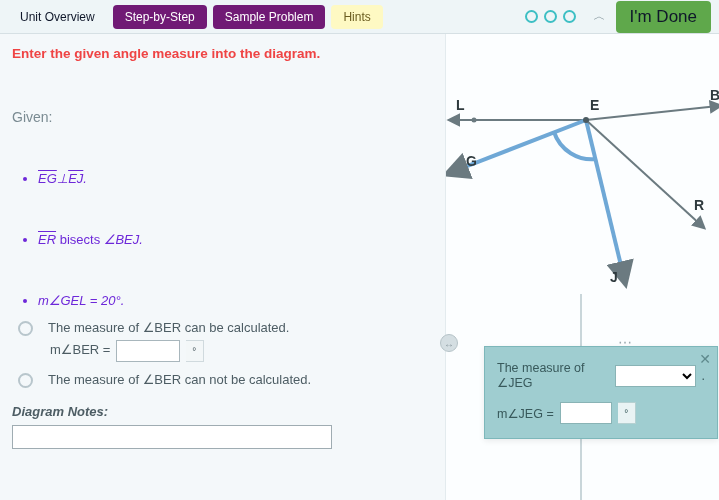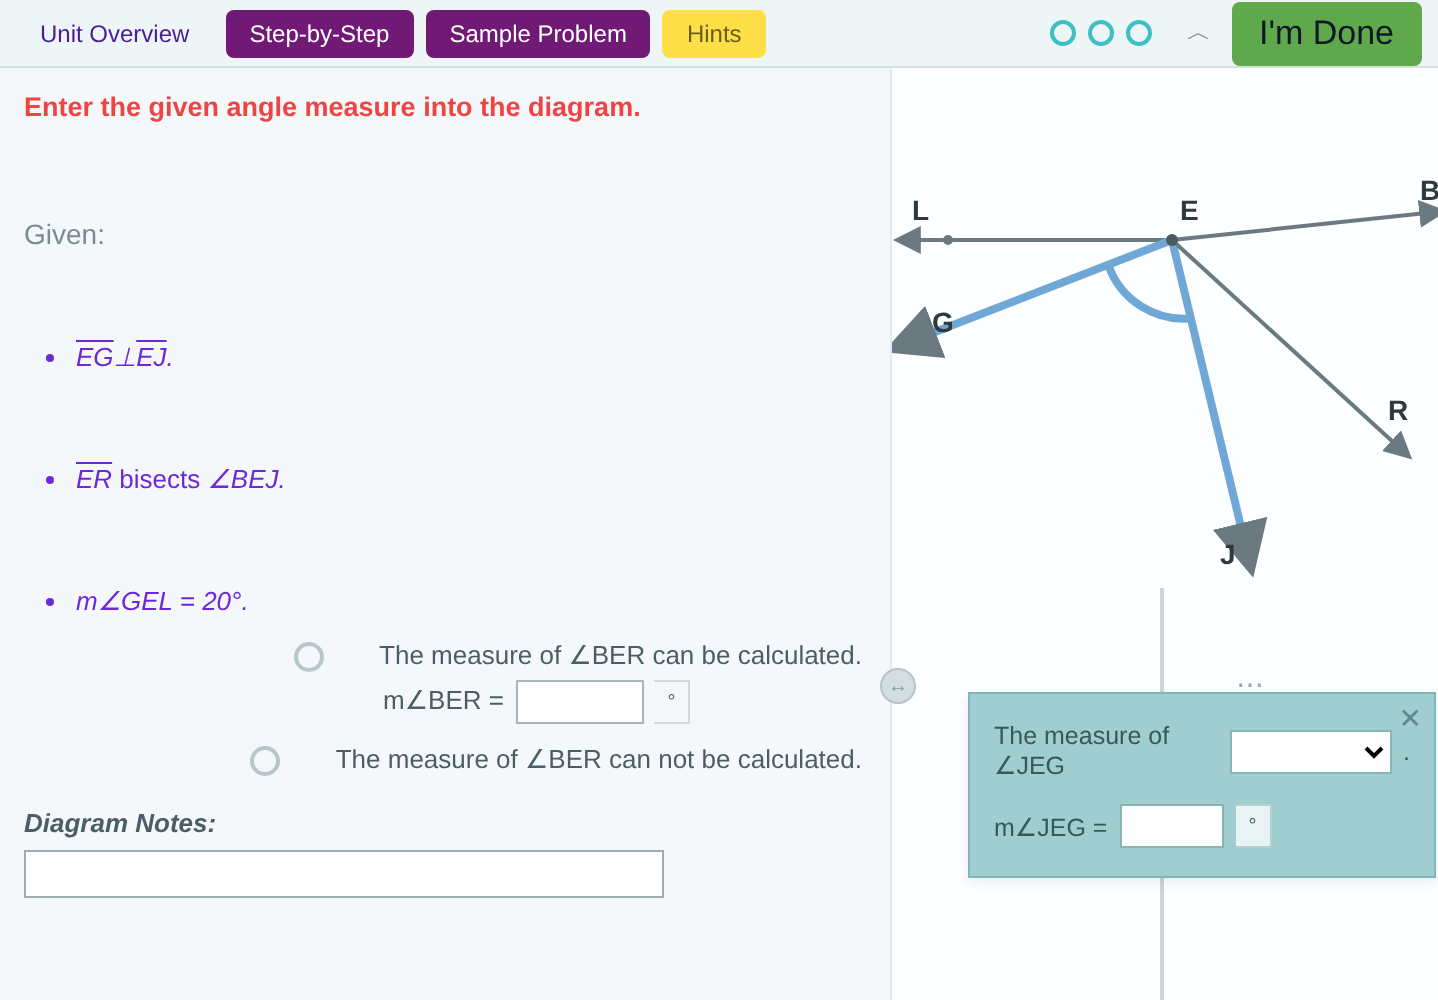--- a/index.html
+++ b/index.html
@@ -19,25 +19,25 @@
       height: 34px;
       background: #eef5f7;
       border-bottom: 1px solid #d6e0e4;
       padding: 0 8px;
     }
     .tab {
       padding: 5px 12px;
       font-size: 12px;
       border-radius: 4px;
       margin-right: 6px;
-      color: #4c1d95;
+      color: #0f172a;
       cursor: pointer;
     }
     .tab.teal { background: #701a75; color: #fff; }
-    .tab.hints { background: #fde047; color: #6b5d20; }
+    .tab.hints { background: #fef9c3; color: #6b5d20; }
     .spacer { flex: 1; }
     .progress-circles { display: flex; gap: 6px; align-items: center; margin-right: 8px; }
     .pcircle { width: 13px; height: 13px; border-radius: 50%; border: 2px solid #3dbfc4; }
     .caret-up { font-size: 12px; color: #7c8d94; margin: 0 10px; }
     .im-done {
       background: #5fa84b;
       color: #0f172a;
       padding: 6px 14px;
       border-radius: 4px;
       font-size: 17px;
@@ -48,21 +48,21 @@
       width: 445px;
       padding: 12px 14px 14px 12px;
       position: relative;
     }
     .prompt-title { color: #ef4444; font-size: 13.5px; font-weight: 600; margin-bottom: 6px; }
     .given-label { font-size: 14px; margin-bottom: 6px; color: #7a8b92; margin-top: 48px; }
     ul.givens { list-style: disc; padding-left: 26px; margin-bottom: 12px; }
     ul.givens li { font-size: 13px; color: #6d28d9; margin-bottom: 4px; font-style: italic; margin-top: 46px; }
     ul.givens li .seg { text-decoration: overline; font-style: italic; }
     .sub-prompt { color: #42808c; font-size: 13px; font-weight: 600; margin-bottom: 10px; line-height: 1.35; }
-    .option-row { display: flex; align-items: flex-start; gap: 28px; margin-bottom: 10px; padding-left: 6px; justify-content: flex-end; }
+    .option-row { display: flex; align-items: flex-start; gap: 15px; margin-bottom: 10px; padding-left: 6px; }
     .radio { width: 15px; height: 15px; border: 2px solid #b8c6cc; border-radius: 50%; margin-top: 1px; flex-shrink: 0; cursor: pointer; }
     .opt-text { font-size: 13px; color: #4d5d64; }
     .inline-input {
       display: inline-block;
       width: 64px;
       height: 22px;
       border: 1px solid #a8b6bc;
       background: #fff;
       vertical-align: middle;
       margin: 0 2px;

